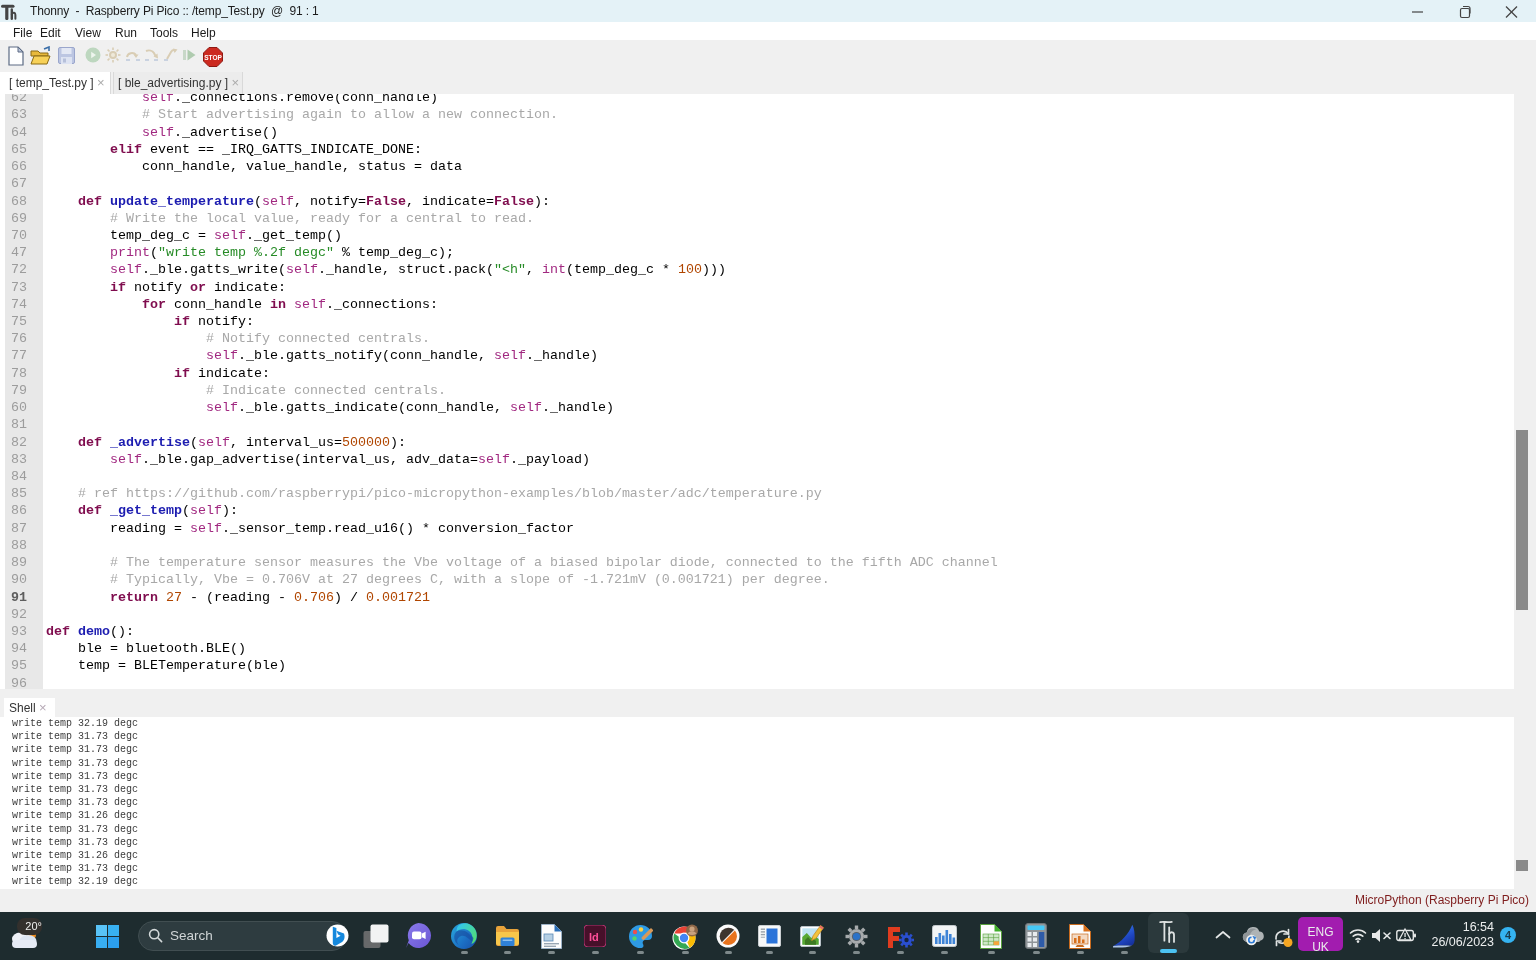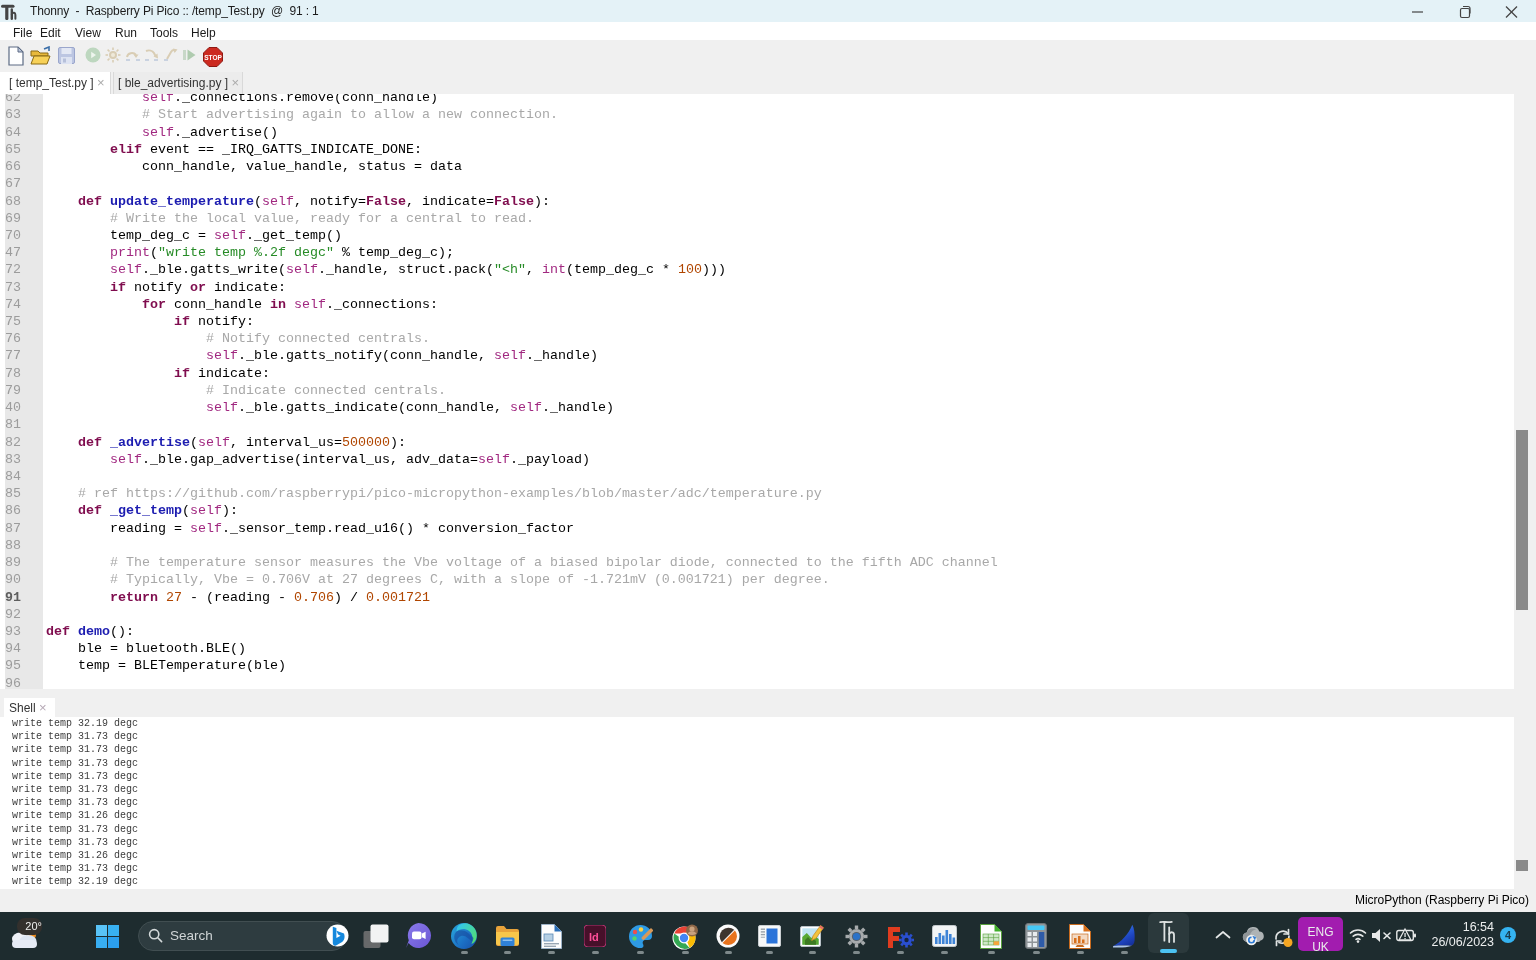--- a/index.html
+++ b/index.html
@@ -4,21 +4,21 @@
 html,body {width:1536px;height:960px;overflow:hidden;background:#fff;font-family:"Liberation Sans",sans-serif}
 #root {position:relative;width:1536px;height:960px}
 .abs {position:absolute}
 .k {color:#7f0c4e;font-style:normal}
 .b {color:#a12880;font-style:normal}
 .d {color:#1c1cb0;font-style:normal}
 .s {color:#268b26;font-style:normal}
 .c {color:#a8a8a8;font-style:normal}
 .n {color:#b04600;font-style:normal}
 .cl {height:17.23px;white-space:pre;color:#000}
-.ln {height:17.23px;color:#9c9c9c;text-align:left;padding-right:5px}
+.ln {height:17.23px;color:#9c9c9c;text-align:center;padding-right:5px}
 .ln.cur {color:#5e5e5e;font-weight:bold}
 .sl {height:13.2px;white-space:pre}
 </style></head><body>
 <div id="root">
 
 <div class="abs" style="left:0;top:0;width:1536px;height:22px;background:#e4f2f7"></div>
 <svg style="position:absolute;left:1px;top:4px" width="16" height="16" viewBox="0 0 16 16">
 <g stroke="#454545" fill="none" stroke-linecap="round">
 <path d="M1.5 2.2 h10.5" stroke-width="3"></path>
 <path d="M5.8 2.5 v12" stroke-width="3.2"></path>
@@ -126,21 +126,21 @@
         <div class="ln">70</div>
         <div class="ln">47</div>
         <div class="ln">72</div>
         <div class="ln">73</div>
         <div class="ln">74</div>
         <div class="ln">75</div>
         <div class="ln">76</div>
         <div class="ln">77</div>
         <div class="ln">78</div>
         <div class="ln">79</div>
-        <div class="ln">40</div>
+        <div class="ln">60</div>
         <div class="ln">81</div>
         <div class="ln">82</div>
         <div class="ln">83</div>
         <div class="ln">84</div>
         <div class="ln">85</div>
         <div class="ln">86</div>
         <div class="ln">87</div>
         <div class="ln">88</div>
         <div class="ln">89</div>
         <div class="ln">90</div>
@@ -210,21 +210,21 @@
         <div class="sl">write temp 31.73 degc</div>
         <div class="sl">write temp 31.26 degc</div>
         <div class="sl">write temp 31.73 degc</div>
         <div class="sl">write temp 32.19 degc</div>
       </div>
 </div>
 <div class="abs" style="left:1514px;top:717px;width:22px;height:172px;background:#f0f0f0"></div>
 <div class="abs" style="left:1516px;top:860px;width:12px;height:11px;background:#8a8a8a"></div>
 
 <div class="abs" style="left:0;top:889px;width:1536px;height:23px;background:#f0f0f0"></div>
-<div class="abs" style="left:0;top:889px;width:1536px;height:23px;line-height:23px;font-size:12px;color:#000000;text-align:right"><span style="margin-right:7px">MicroPython (Raspberry Pi Pico)</span></div>
+<div class="abs" style="left:0;top:889px;width:1536px;height:23px;line-height:23px;font-size:12px;color:#7f1d1d;text-align:right"><span style="margin-right:7px">MicroPython (Raspberry Pi Pico)</span></div>
 
 <div class="abs" style="left:0;top:912px;width:1536px;height:48px;background:#1e2c2f"></div>
 <svg style="position:absolute;left:8px;top:926px" width="30" height="24" viewBox="0 0 30 24">
 <circle cx="23" cy="9" r="5" fill="#f08c1e"></circle>
 <ellipse cx="12" cy="13" rx="8" ry="6.5" fill="#eef1f7"></ellipse>
 <ellipse cx="20" cy="15" rx="8.5" ry="6" fill="#dde5f2"></ellipse>
 <rect x="4" y="14" width="25" height="8" rx="4" fill="#e6ebf5"></rect>
 </svg>
     <div style="position:absolute;left:17px;top:918px;width:25px;height:17px;background:#33302d;border-radius:8px;color:#eee;font-size:11px;text-align:right;line-height:17px">20°</div>
     <svg style="position:absolute;left:96px;top:925px" width="23" height="23" viewBox="0 0 23 23">

